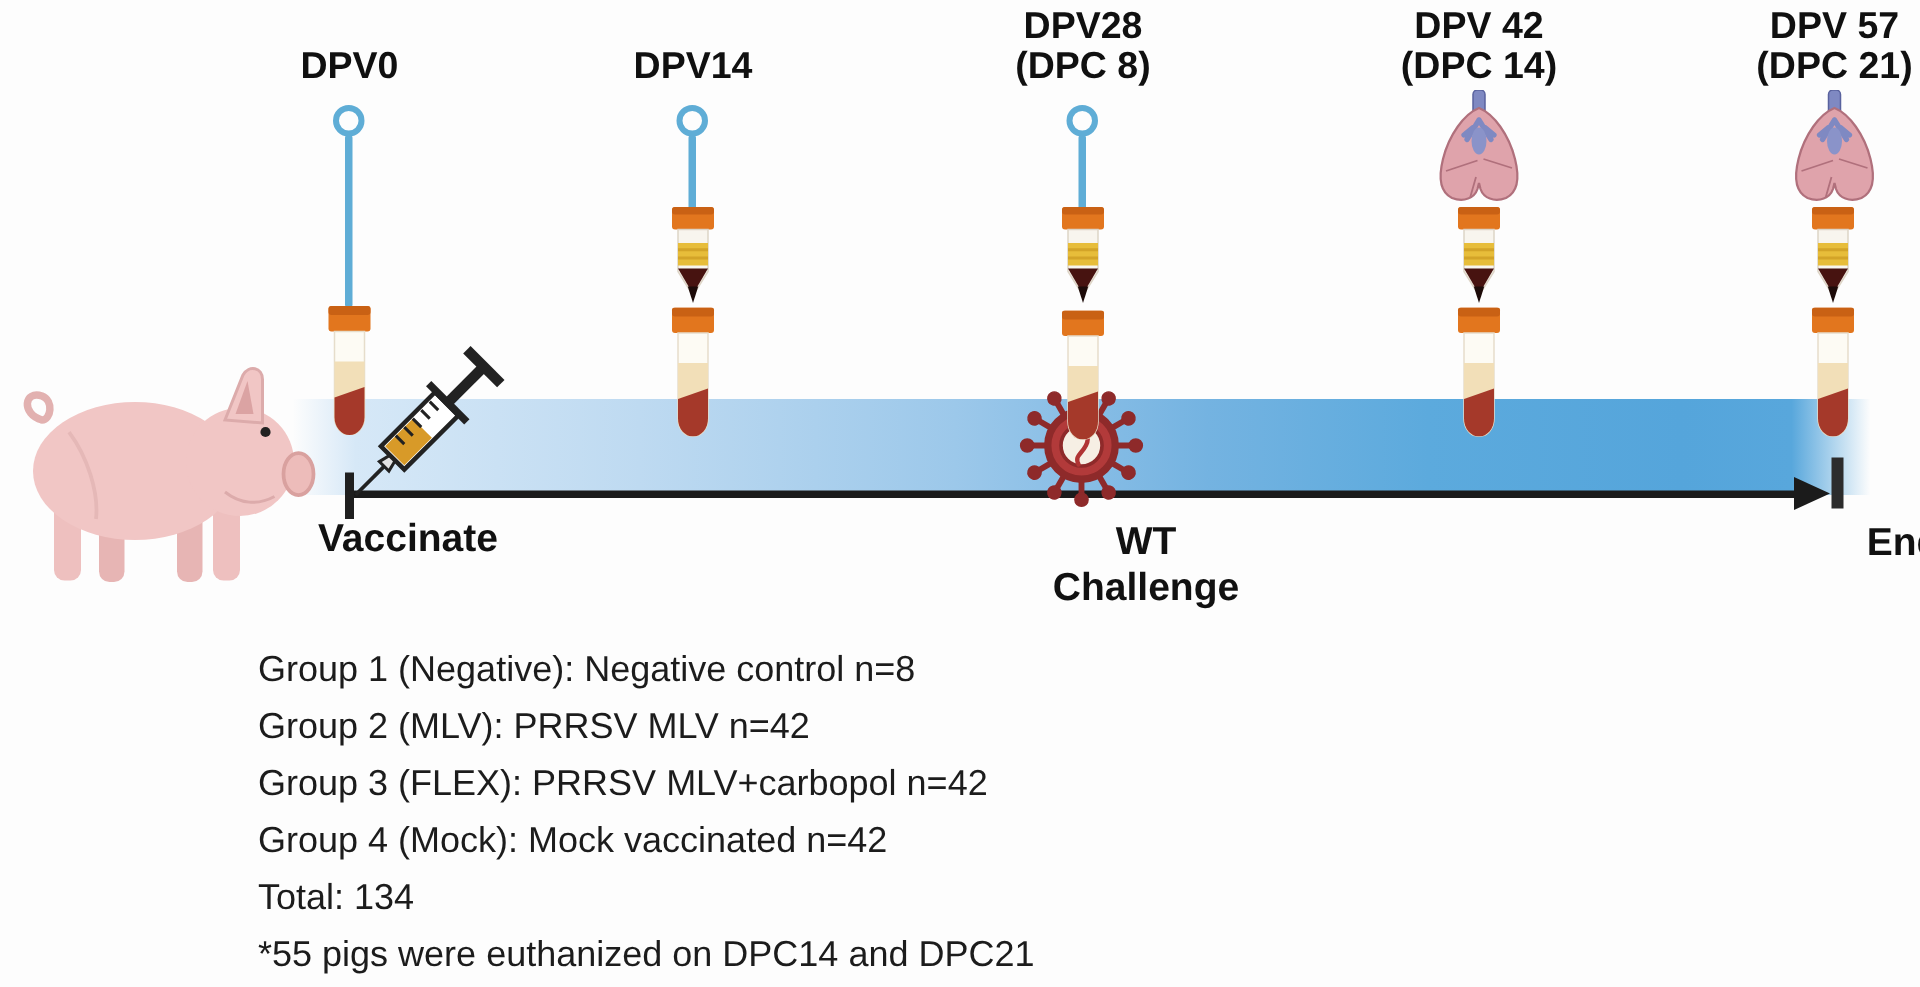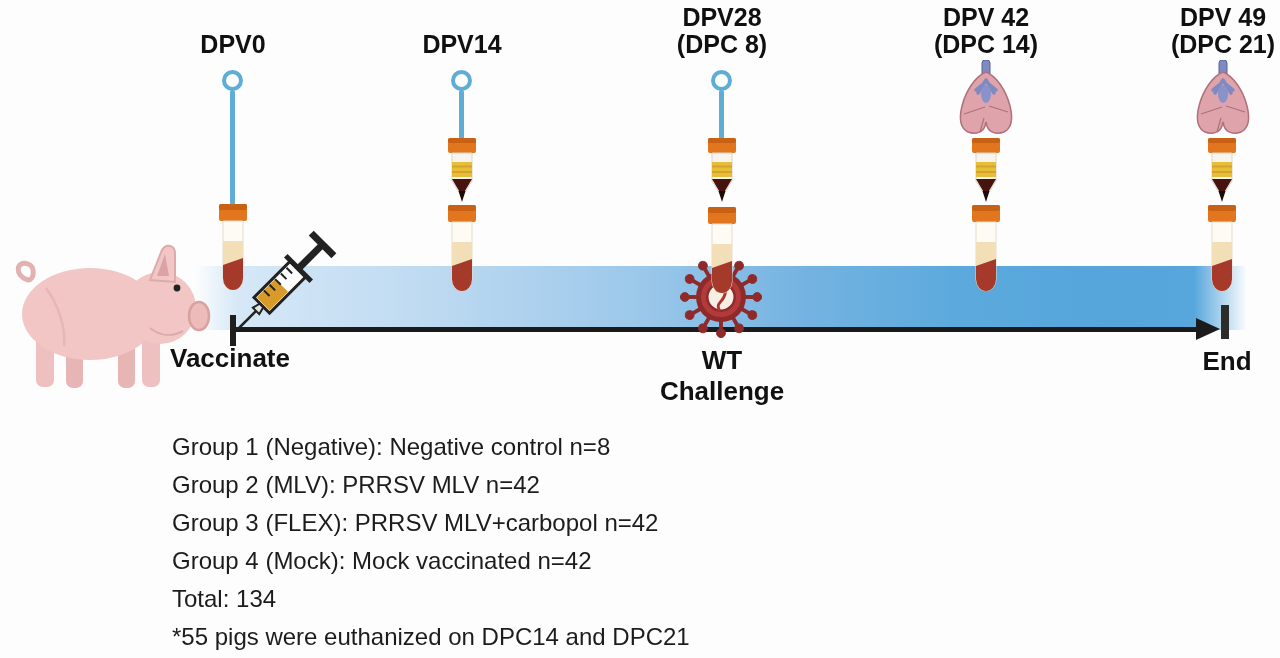--- a/index.html
+++ b/index.html
@@ -33,21 +33,21 @@
   .abs{position:absolute;}
   .serum{width:38px;height:68px;}
   .blood{width:34px;height:86px;}
   .lungs{width:78px;height:80px;}
   .virus{width:88px;height:94px;}
 
   .syringe-wrap{position:absolute;left:237px;top:308px;width:135px;height:44px;
     transform:rotate(-45deg);transform-origin:0px 22px;}
 
   
-  .marker{position:absolute;font-weight:700;font-size:26px;line-height:30px;color:#111;}
+  .marker{position:absolute;font-weight:700;font-size:26px;line-height:30px;color:#111;margin-left:42px;}
   .marker.center{text-align:center;}
 
   
   .legend{position:absolute;left:172px;top:428px;font-size:24px;line-height:38px;color:#1c1c1c;}
 </style>
 </head>
 <body>
 
 <div class="canvas">
 
@@ -181,21 +181,21 @@
   </div>
   <div class="tp-label tp2">
     <div class="tp-main">DPV28</div>
     <div class="tp-sub">(DPC 8)</div>
   </div>
   <div class="tp-label tp3">
     <div class="tp-main">DPV 42</div>
     <div class="tp-sub">(DPC 14)</div>
   </div>
   <div class="tp-label tp4">
-    <div class="tp-main">DPV 49</div>
+    <div class="tp-main">DPV 57</div>
     <div class="tp-sub">(DPC 21)</div>
   </div>
 
   <div class="swab-circle" style="left:222px;top:70px"></div>
   <div class="swab-stick" style="left:230px;top:90px;height:115px"></div>
   <svg class="abs blood" style="left:216px;top:204px" viewBox="0 0 34 86">
       <use href="#sym-blood"></use>
     </svg>
 
   <div class="swab-circle" style="left:451px;top:70px"></div>

